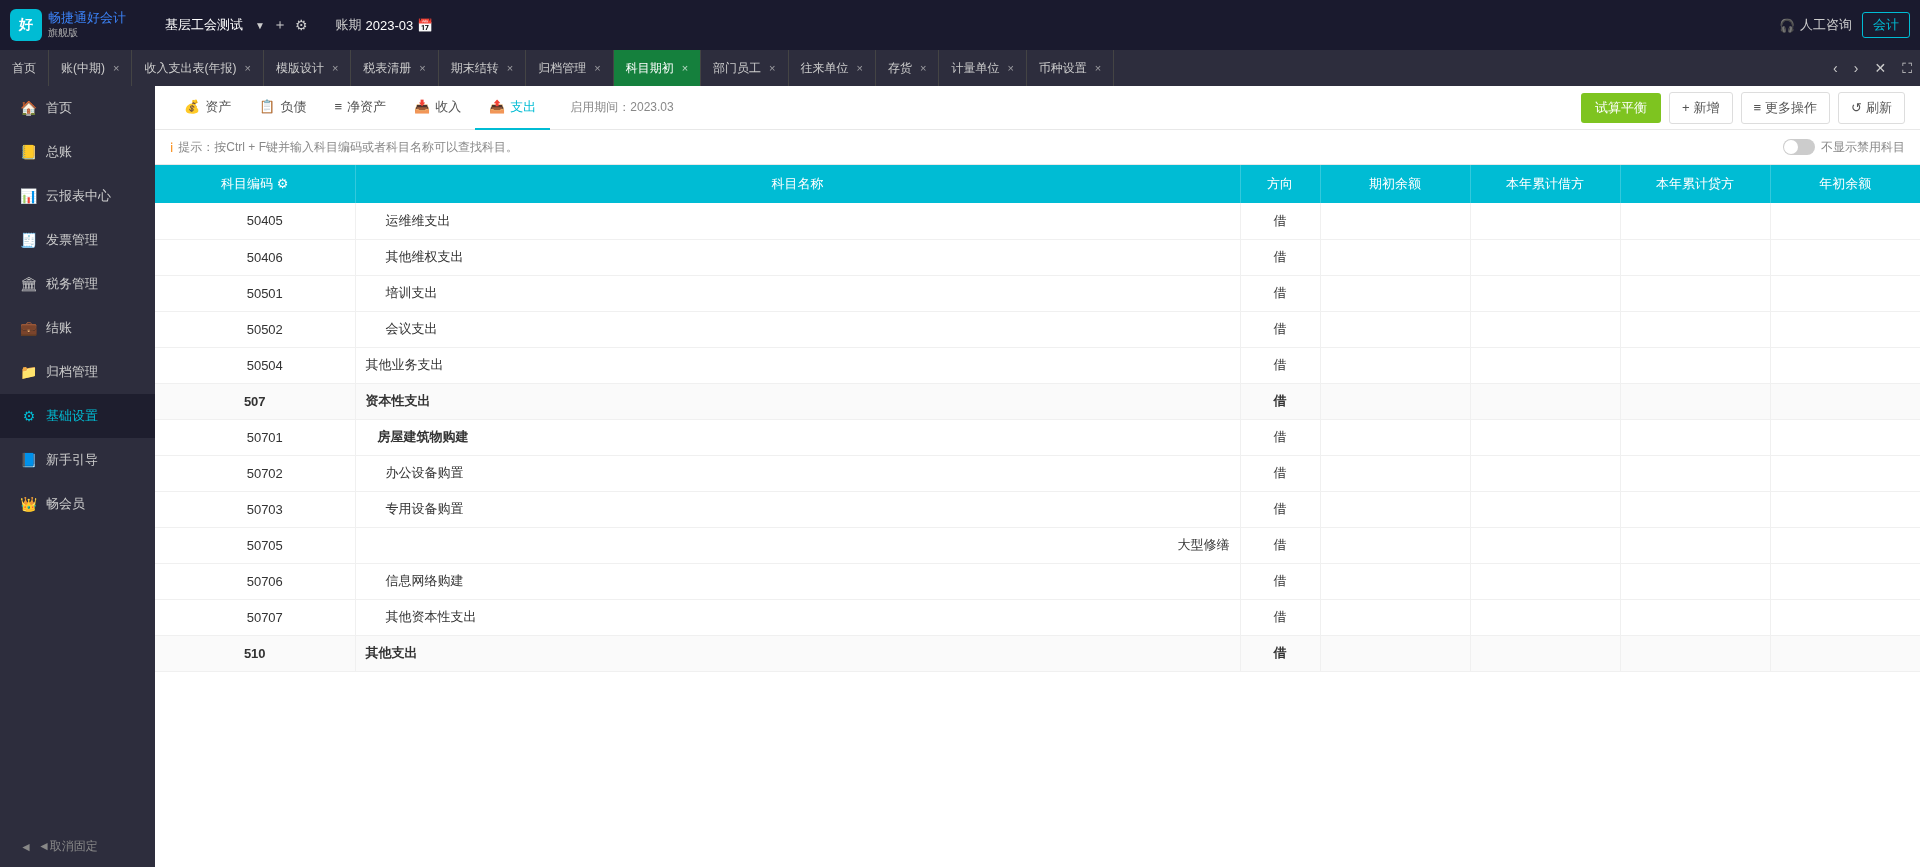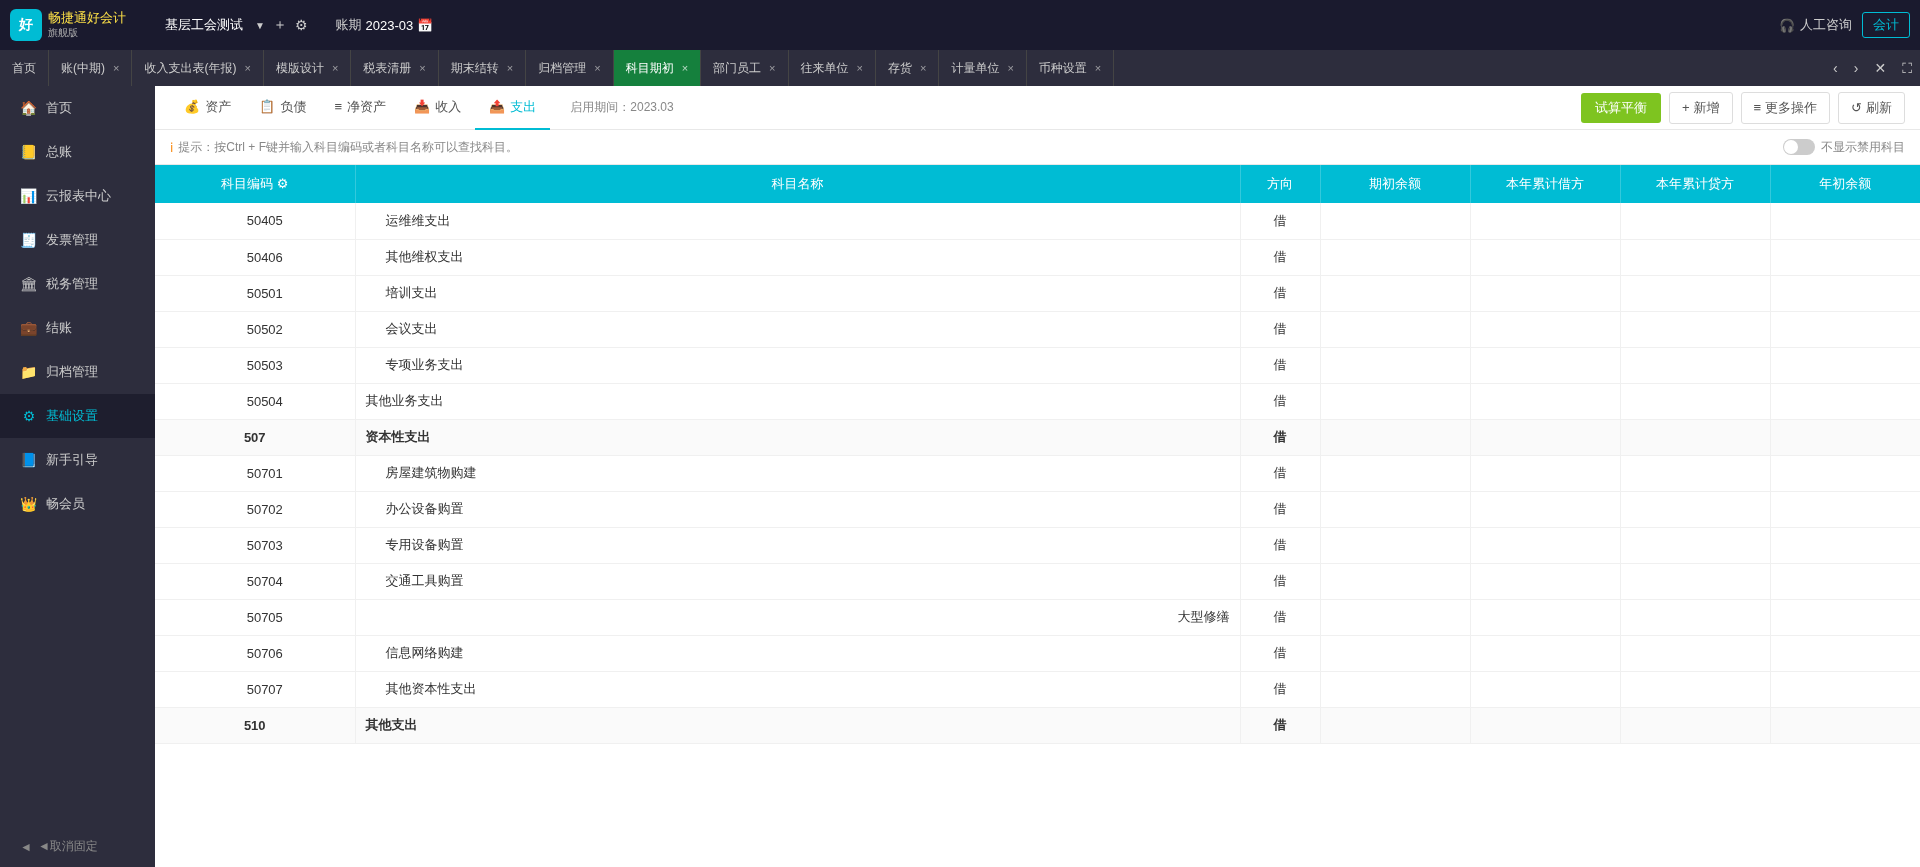--- a/index.html
+++ b/index.html
@@ -20,21 +20,21 @@
       width: 155px;
       gap: 6px;
     }
     .logo-icon {
       width: 32px; height: 32px;
       background: #00bcd4;
       border-radius: 6px;
       display: flex; align-items: center; justify-content: center;
       color: white; font-size: 14px; font-weight: bold;
     }
-    .logo-text { color: #fde047; font-size: 13px; line-height: 1.2; }
+    .logo-text { color: #3b82f6; font-size: 13px; line-height: 1.2; }
     .logo-subtext { color: #aaa; font-size: 10px; }
     .top-bar-company {
       flex: 1;
       display: flex;
       align-items: center;
       gap: 8px;
     }
     .company-name { color: white; font-size: 13px; }
     .top-bar-period { color: #ccc; font-size: 13px; display: flex; align-items: center; gap: 4px; margin-left: 20px; }
     .period-icon { color: #00bcd4; }
@@ -511,76 +511,58 @@
             <tr>
     <td class="col-code" style="padding-left:30px; text-align:center;">50502</td>
     <td class="col-name" style="text-align:left; padding-left:30px;">会议支出</td>
     <td class="col-dir">借</td>
     <td class="col-bal"></td>
     <td class="col-debit"></td>
     <td class="col-credit"></td>
     <td class="col-year"></td>
   </tr>
             <tr>
-    <td class="col-code" style="padding-left:30px; text-align:center;">50503</td>
-    <td class="col-name" style="text-align:left; padding-left:30px;">专项业务支出</td>
-    <td class="col-dir">借</td>
-    <td class="col-bal"></td>
-    <td class="col-debit"></td>
-    <td class="col-credit"></td>
-    <td class="col-year"></td>
-  </tr>
-            <tr>
     <td class="col-code" style="padding-left:30px; text-align:center;">50504</td>
     <td class="col-name" style="text-align:left; ">其他业务支出</td>
     <td class="col-dir">借</td>
     <td class="col-bal"></td>
     <td class="col-debit"></td>
     <td class="col-credit"></td>
     <td class="col-year"></td>
   </tr>
             <tr style="font-weight: bold; background: rgb(250, 250, 250);">
     <td class="col-code" style="padding-left:10px; text-align:center;">507</td>
     <td class="col-name" style="text-align:left; padding-left:10px;">资本性支出</td>
     <td class="col-dir">借</td>
     <td class="col-bal"></td>
     <td class="col-debit"></td>
     <td class="col-credit"></td>
     <td class="col-year"></td>
   </tr>
             <tr>
     <td class="col-code" style="padding-left:30px; text-align:center;">50701</td>
-    <td class="col-name" style="text-align:left; padding-left:30px;">房屋建筑物购建</td>
+    <td class="col-name" style="text-align:left; padding-left:22px;font-weight:bold;">房屋建筑物购建</td>
     <td class="col-dir">借</td>
     <td class="col-bal"></td>
     <td class="col-debit"></td>
     <td class="col-credit"></td>
     <td class="col-year"></td>
   </tr>
             <tr>
     <td class="col-code" style="padding-left:30px; text-align:center;">50702</td>
     <td class="col-name" style="text-align:left; padding-left:30px;">办公设备购置</td>
     <td class="col-dir">借</td>
     <td class="col-bal"></td>
     <td class="col-debit"></td>
     <td class="col-credit"></td>
     <td class="col-year"></td>
   </tr>
             <tr>
     <td class="col-code" style="padding-left:30px; text-align:center;">50703</td>
     <td class="col-name" style="text-align:left; padding-left:30px;">专用设备购置</td>
-    <td class="col-dir">借</td>
-    <td class="col-bal"></td>
-    <td class="col-debit"></td>
-    <td class="col-credit"></td>
-    <td class="col-year"></td>
-  </tr>
-            <tr>
-    <td class="col-code" style="padding-left:30px; text-align:center;">50704</td>
-    <td class="col-name" style="text-align:left; padding-left:30px;">交通工具购置</td>
     <td class="col-dir">借</td>
     <td class="col-bal"></td>
     <td class="col-debit"></td>
     <td class="col-credit"></td>
     <td class="col-year"></td>
   </tr>
             <tr>
     <td class="col-code" style="padding-left:30px; text-align:center;">50705</td>
     <td class="col-name" style="text-align:right; padding-left:30px;">大型修缮</td>
     <td class="col-dir">借</td>

